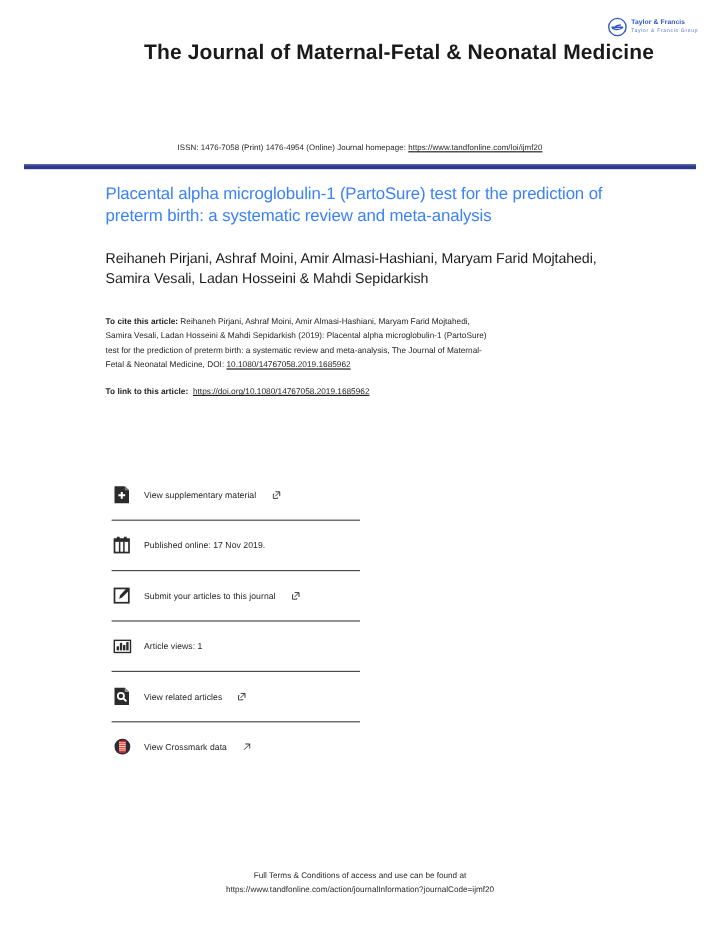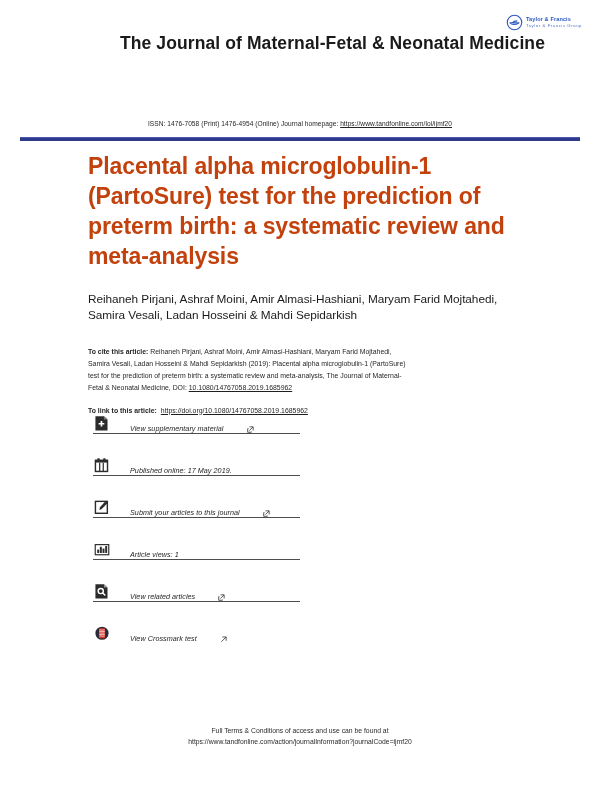--- a/index.html
+++ b/index.html
@@ -102,24 +102,24 @@
   }
 
   
   .article {
     position: absolute;
     left: 88px;
     top: 152px;
     width: 430px;
   }
   .art-title {
-    font-size: 23px;
-    font-weight: 700;
+    font-size: 14px;
+    font-weight: 400;
     line-height: 1.30;
-    color: #c2410c;
+    color: #3b82f6;
     letter-spacing: -0.1px;
     margin: 0;
   }
   .art-authors {
     margin-top: 19px;
     font-size: 11.8px;
     line-height: 1.42;
     color: #1a1a1a;
     letter-spacing: -0.05px;
   }
@@ -150,24 +150,23 @@
 
   
   .actions {
     position: absolute;
     left: 93px;
     top: 392px;
     width: 215px;
   }
   .action-row {
     display: flex;
-    align-items: flex-end;
+    align-items: center;
     height: 41px;
-    gap: 19px;
-    font-style: italic;
+    gap: 9px;
   }
   .action-sep {
     height: 1px;
     background: #4d4d4d;
     width: 207px;
   }
   .action-icon {
     width: 18px;
     height: 19px;
     flex: 0 0 18px;
@@ -264,21 +263,21 @@
     <div class="action-row">
       <span class="action-icon">
         <svg viewBox="0 0 18 19" width="16" height="17">
           <rect x="1.6" y="3.6" width="13.6" height="12.6" fill="none" stroke="#2b2b2b" stroke-width="1.6"></rect>
           <rect x="1.6" y="3.6" width="13.6" height="2.6" fill="#2b2b2b"></rect>
           <rect x="3.8" y="1.4" width="2.6" height="3.2" fill="#2b2b2b"></rect>
           <rect x="10.4" y="1.4" width="2.6" height="3.2" fill="#2b2b2b"></rect>
           <path d="M6.4 6.4 v9.6 M10.4 6.4 v9.6" stroke="#2b2b2b" stroke-width="1.4"></path>
         </svg>
       </span>
-      <span class="action-label">Published online: 17 May 2019.</span>
+      <span class="action-label">Published online: 17 Nov 2019.</span>
     </div>
 
     <div class="action-sep"></div>
 
     <div class="action-row">
       <span class="action-icon">
         <svg viewBox="0 0 18 19" width="16" height="17">
           <rect x="1.6" y="2.6" width="13.4" height="13.4" fill="none" stroke="#2b2b2b" stroke-width="1.6"></rect>
           <path d="M13.4 2.0 L15.6 4.2 L8.4 11.4 L5.6 12.2 L6.4 9.4 z" fill="#2b2b2b"></path>
           <path d="M5.6 12.2 L6.4 9.4" stroke="#ffffff" stroke-width="0.7"></path>
@@ -329,21 +328,21 @@
     <div class="action-sep"></div>
 
     <div class="action-row">
       <span class="action-icon">
         <svg viewBox="0 0 18 19" width="16" height="17">
           <circle cx="9" cy="9.2" r="7.4" fill="#2b2b35"></circle>
           <rect x="5.8" y="3.6" width="6.4" height="11.2" rx="0.6" fill="#d9342b"></rect>
           <path d="M5.8 5.6 h6.4 M5.8 7.3 h6.4 M5.8 9.0 h6.4 M5.8 10.7 h6.4 M5.8 12.4 h6.4" stroke="#ffffff" stroke-width="0.7"></path>
         </svg>
       </span>
-      <span class="action-label">View Crossmark test</span>
+      <span class="action-label">View Crossmark data</span>
       <svg class="ext-icon" viewBox="0 0 10 10">
         <path d="M3.4 1.4 h5.4 v5.4" stroke="#2b2b2b" stroke-width="1.1" fill="none"></path>
         <path d="M8.6 1.6 L2.0 8.2" stroke="#2b2b2b" stroke-width="1.1" fill="none"></path>
       </svg>
     </div>
 
   </div>
 
   <div class="footer">
     <div>Full Terms &amp; Conditions of access and use can be found at</div>

